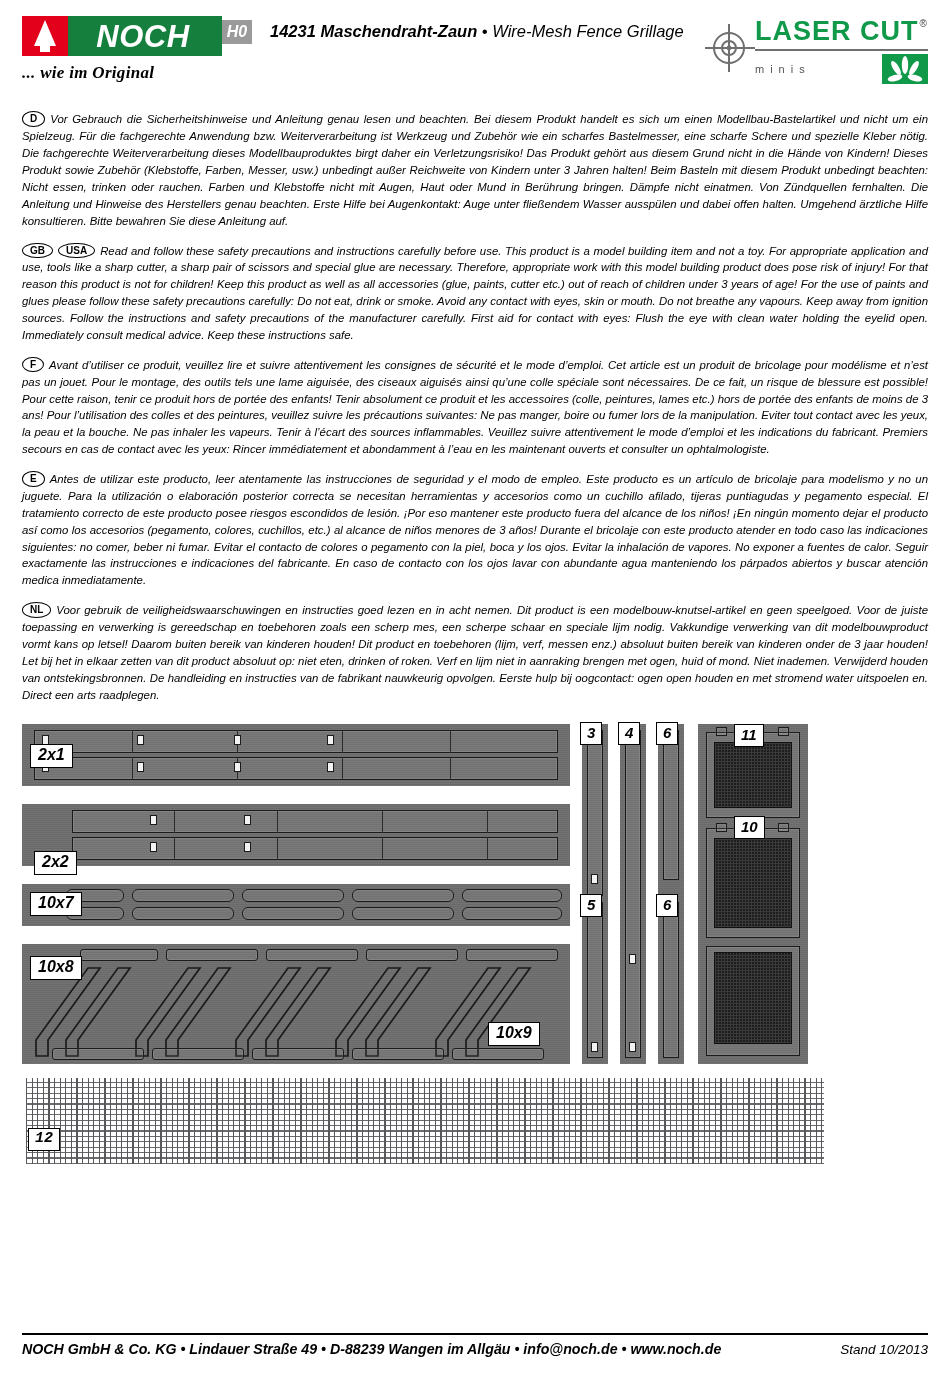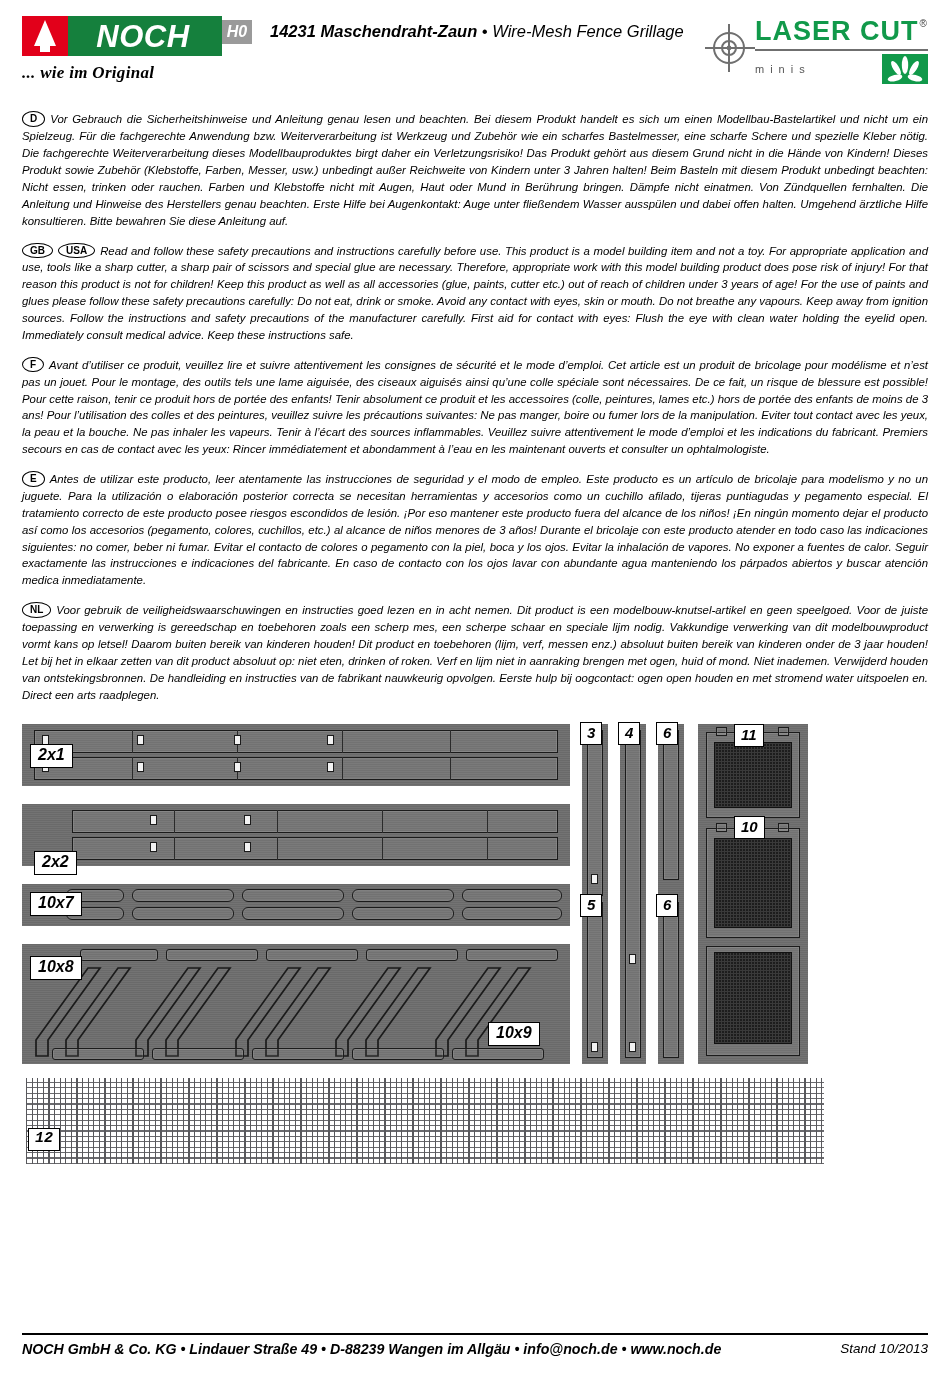--- a/index.html
+++ b/index.html
@@ -162,21 +162,21 @@
       repeating-linear-gradient(90deg, #58585c 0px, #58585c 1.2px, transparent 1.2px, transparent 5.6px),
       repeating-linear-gradient(0deg, #6a6a6e 0px, #6a6a6e 1.1px, transparent 1.1px, transparent 5.4px);
   }
 
   
   .footer {
     position:absolute;
     left:22px; right:22px; bottom:18px;
   }
   .footer-rule { height:2.2px; background:#000; margin-bottom:6px; }
-  .footer-row { display:flex; justify-content:space-between; align-items:flex-start; }
+  .footer-row { display:flex; justify-content:space-between; align-items:center; }
   .footer-left {
     font-weight:bold; font-style:italic; font-size:14.2px;
     font-family:"Liberation Sans", sans-serif;
   }
   .footer-right {
     font-style:italic; font-size:13.5px;
     font-family:"Liberation Sans", sans-serif;
   }
 </style>
 </head>

